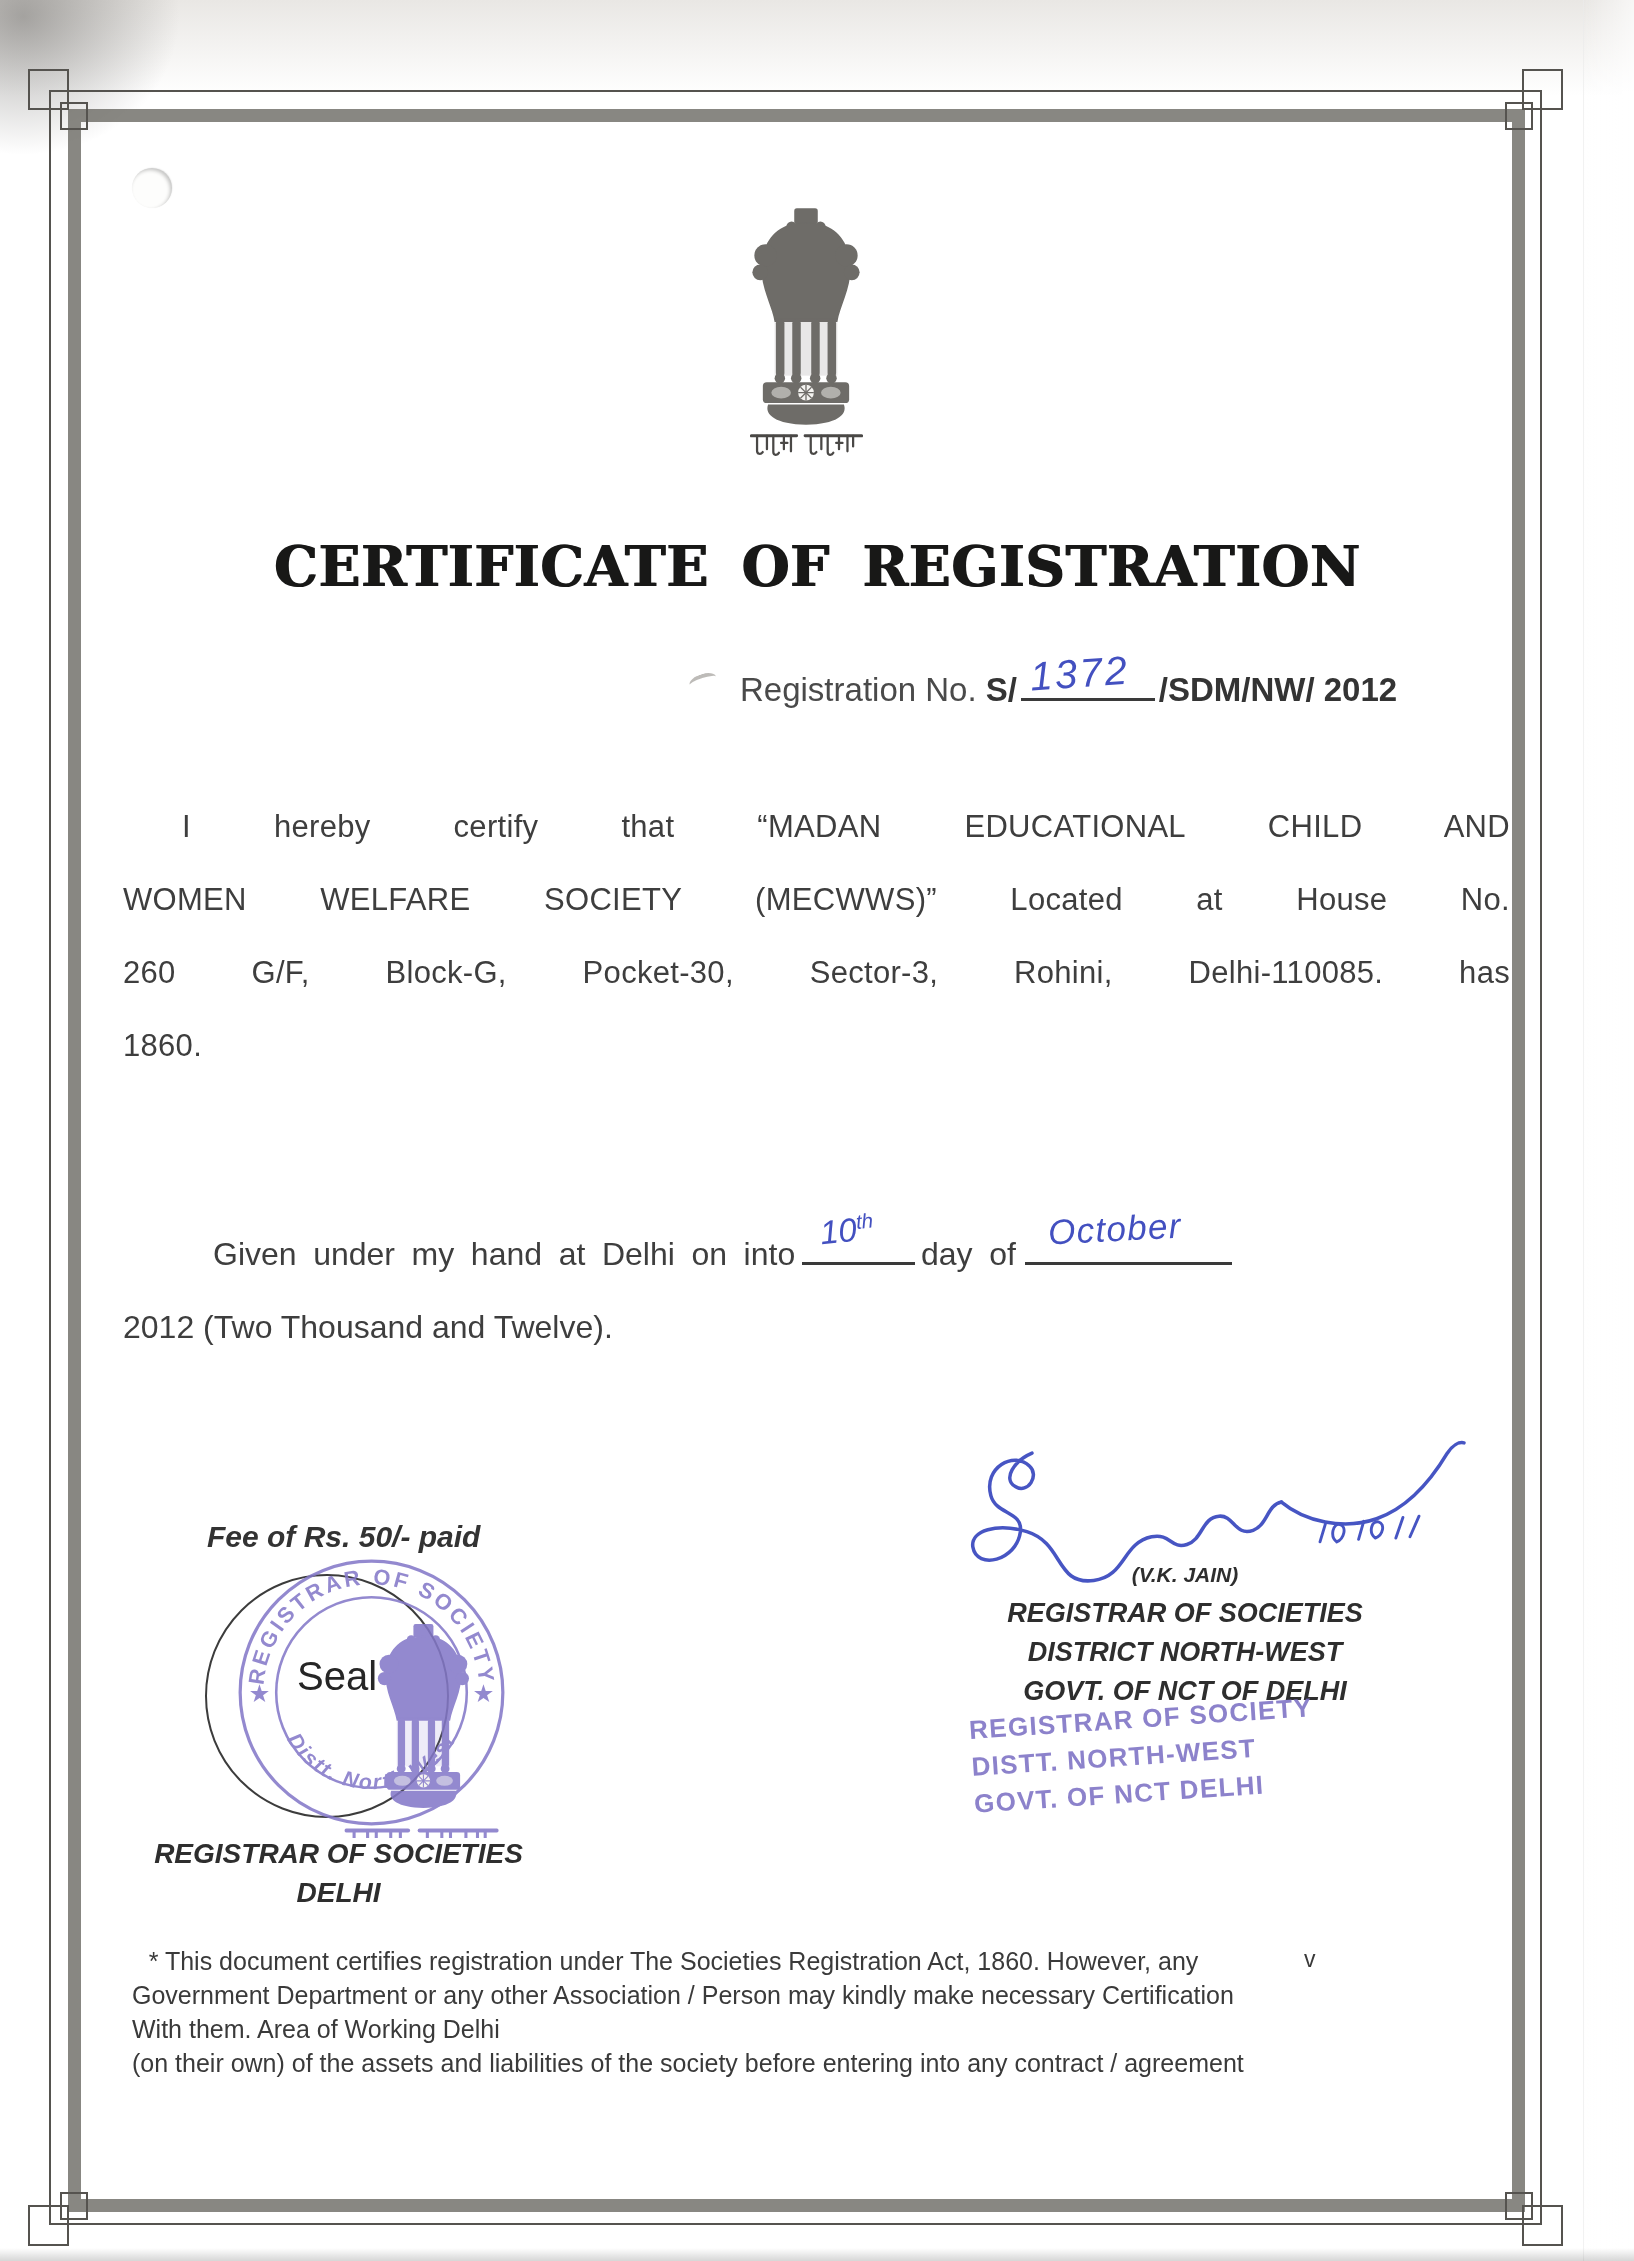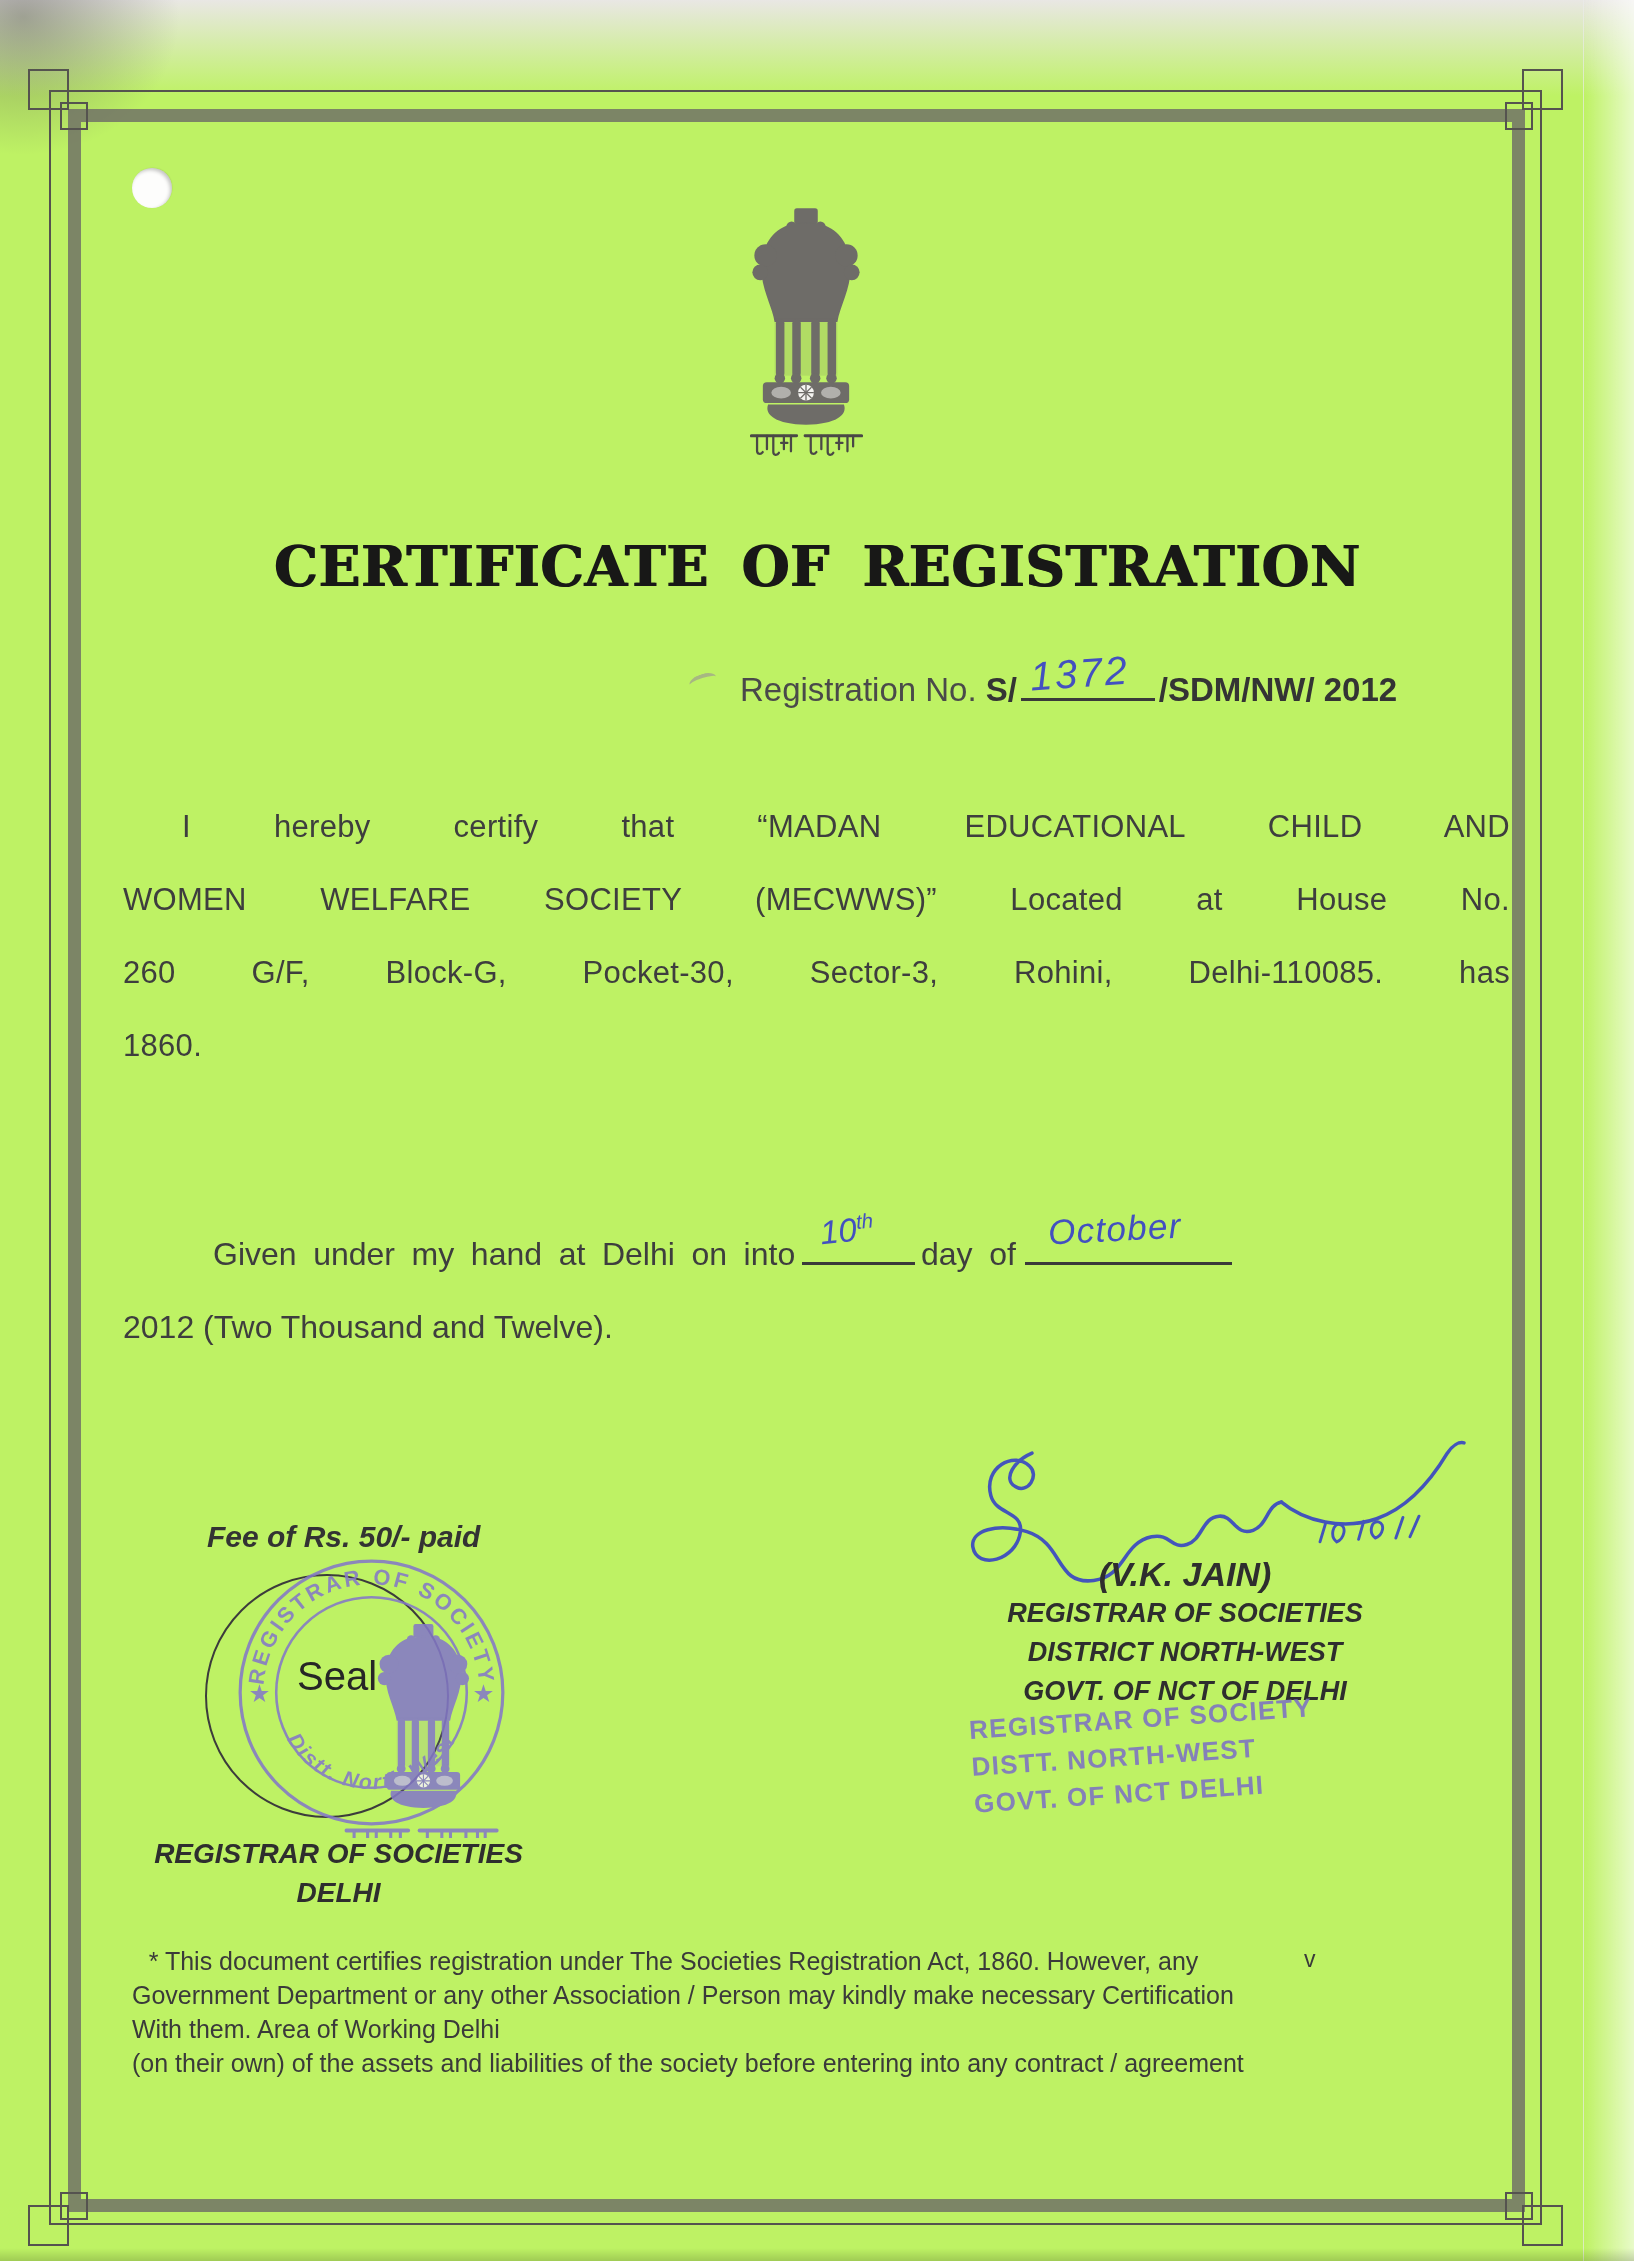--- a/index.html
+++ b/index.html
@@ -1,16 +1,16 @@
 <!DOCTYPE html>
 <html style="font-size:10.3px"><head>
 <meta charset="utf-8">
 <style>
   html,body{margin:0;padding:0;background:#dddbd6;}
-  .page{position:relative;width:1634px;height:2261px;background:#bef264;overflow:hidden;
+  .page{position:relative;width:1634px;height:2261px;background:#ffffff;overflow:hidden;
         font-family:"Liberation Sans",sans-serif;color:#3e3e3e;}
   .abs{position:absolute;}
 
   
   .shade-top{left:0;top:0;width:1634px;height:96px;background:linear-gradient(#e9e7e4,rgba(233,231,228,0));}
   .shade-corner{left:0;top:0;width:193px;height:167px;
       background:radial-gradient(ellipse at 12% 10%, rgba(104,102,99,.55), rgba(104,102,99,0) 65%);}
   .edge-right{right:0;top:0;width:50px;height:2261px;background:linear-gradient(90deg,rgba(255,255,255,0),rgba(255,255,255,.65));border-left:1.3px solid rgba(0,0,0,.05);}
   .edge-bottom{left:0;bottom:0;width:1634px;height:13px;background:linear-gradient(rgba(0,0,0,0),rgba(0,0,0,.16));}
   .hole{left:132px;top:168px;width:40px;height:40px;border-radius:50%;background:#fdfdfc;
@@ -52,21 +52,21 @@
   .g-day{width:113px;height:36px;margin:0 6.4px;text-indent:0;}
   .g-day .hand{position:absolute;left:18px;top:-15.4px;font-size:33px;transform:rotate(-6deg);}
   .g-day sup{font-size:20.6px;vertical-align:11.6px;}
   .g-month{width:207px;height:36px;margin-left:9px;text-indent:0;}
   .g-month .hand{position:absolute;left:23px;top:-16.7px;font-size:35px;letter-spacing:1.3px;transform:rotate(-3deg);}
   .givenline2{left:123px;top:1309px;font-size:32px;color:#3e3e3e;}
 
   .signature{left:960px;top:1439px;width:540px;height:164px;}
   .sig-block{left:1003px;top:1555px;width:364px;text-align:center;color:#2e2e2e;
              font-style:italic;font-weight:bold;line-height:39px;}
-  .sig-name{font-size:34px;}
+  .sig-name{font-size:21px;}
   .sig-title{font-size:27px;}
 
   .office-stamp{left:968px;top:1712px;width:437px;color:rgba(124,113,196,.88);font-weight:bold;
                 font-size:26px;line-height:37px;letter-spacing:1.3px;transform:rotate(-3.8deg);
                 transform-origin:left top;}
 
   .fee{left:207px;top:1520px;font-size:30px;font-weight:bold;font-style:italic;color:#333;}
   .seal-circle{left:205px;top:1574px;width:244px;height:244px;border:2.6px solid #3c3c3c;border-radius:50%;box-sizing:border-box;}
   .seal-word{left:297px;top:1654px;font-size:40px;color:#262626;}
   .seal-stamp{left:226px;top:1547px;width:291px;height:291px;}

